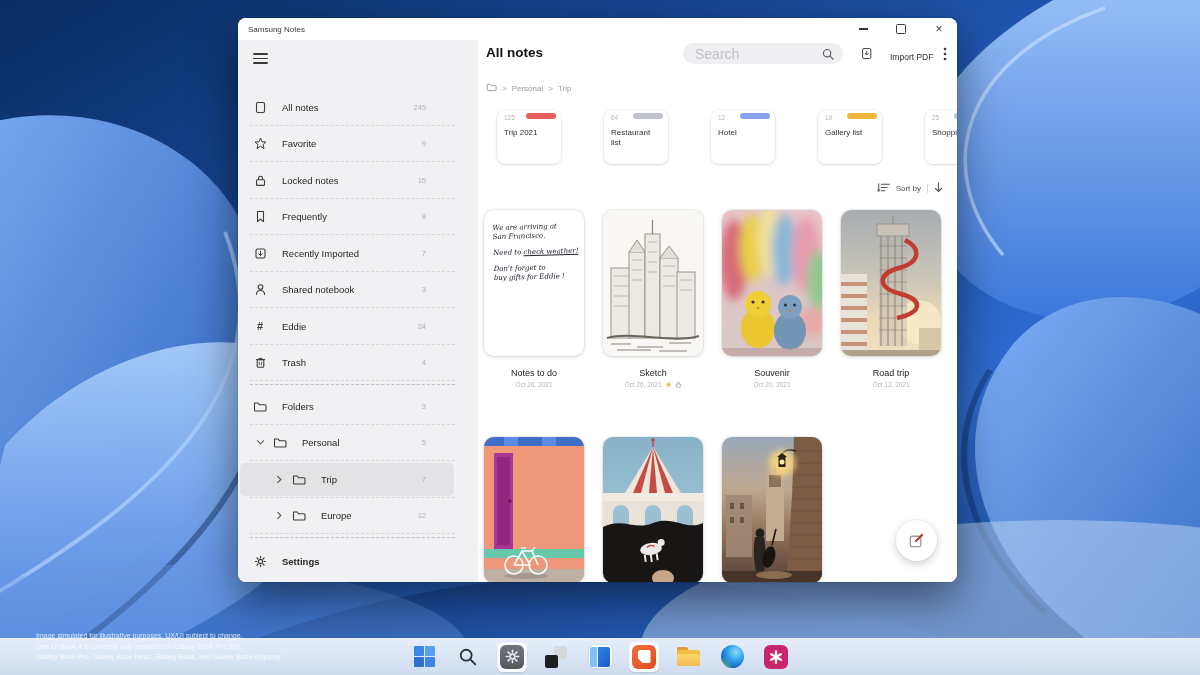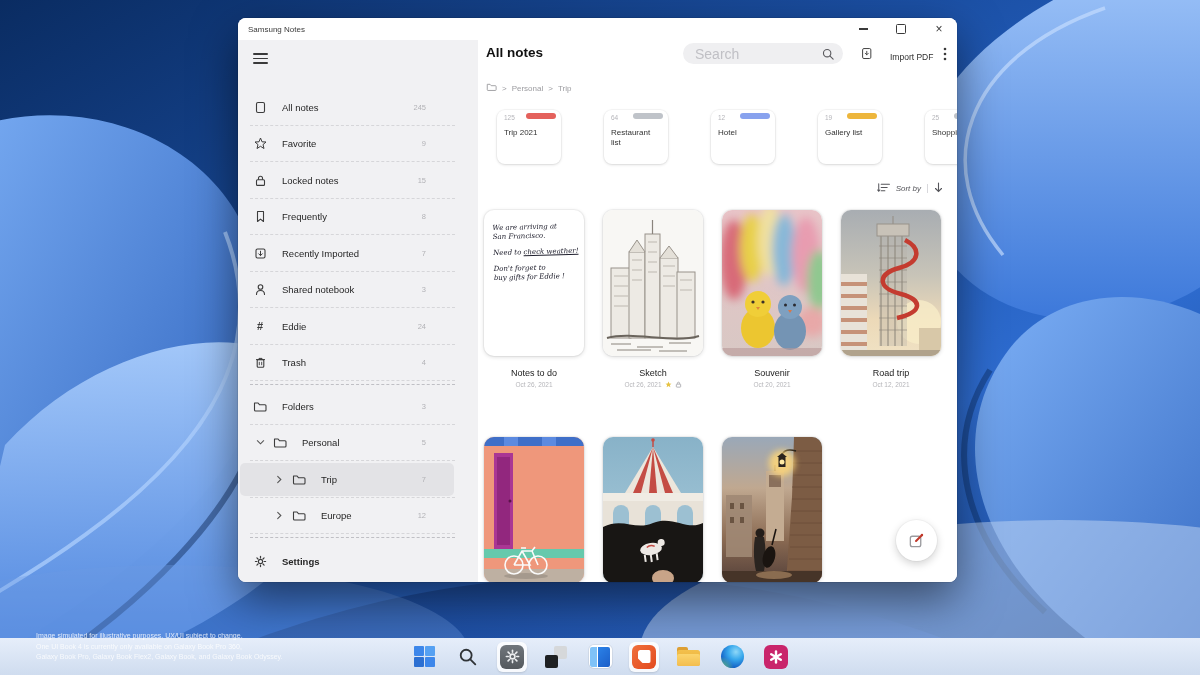--- a/index.html
+++ b/index.html
@@ -49,21 +49,21 @@
   .search input::placeholder{color:#c0c0c5;}
   .search .mag{margin-right:9px;display:flex;}
   .import{position:absolute;left:382px;top:6px;height:16px;display:flex;align-items:flex-end;gap:17px;font-size:8.5px;color:#2e2e2e;}
   .kebab{position:absolute;left:465px;top:7px;display:flex;}
   .crumbs{position:absolute;left:8px;top:42px;display:flex;align-items:center;gap:5px;font-size:8px;color:#9c9ca0;}
   .fcards{position:absolute;left:7px;top:70px;display:flex;gap:43px;margin-left:12px;}
   .fcard{width:64px;height:54px;background:#fff;border-radius:8px;box-shadow:0 1px 3px rgba(0,0,0,.13),0 0 0 1px rgba(0,0,0,.03);position:relative;}
   .ftab{position:absolute;top:3px;right:5px;width:30px;height:6px;border-radius:3px;background:#ccc;}
   .fcount{position:absolute;left:7px;top:4px;font-size:6.5px;color:#b5b5ba;}
   .flabel{position:absolute;left:7px;top:18px;width:50px;font-size:8px;line-height:9.5px;color:#333;}
-  .sort{position:absolute;right:14px;top:142px;display:flex;align-items:center;gap:6px;font-size:8px;color:#55555a;font-style:italic;}
+  .sort{position:absolute;right:14px;top:142px;display:flex;align-items:center;gap:6px;font-size:8px;color:#55555a;}
   .vdiv{width:1px;height:9px;background:#d8d8dc;}
   .col{position:absolute;width:100px;top:170px;}
   .c0{left:6px;}.c1{left:125px;}.c2{left:244px;}.c3{left:363px;}
   .r2{top:397px;}
   .ncard{width:100px;height:146px;border-radius:10px;overflow:hidden;background:#fff;box-shadow:0 1px 4px rgba(0,0,0,.15),0 0 0 1px rgba(0,0,0,.04);}
   .cap-t{margin-top:12px;text-align:center;font-size:9px;color:#1c1c1c;}
   .cap-d{margin-top:3px;text-align:center;font-size:6.5px;color:#b6b6ba;display:flex;align-items:center;justify-content:center;gap:3px;}
   .hand{padding:13px 9px 0;transform:rotate(-1.5deg);font-family:"DejaVu Serif",serif;font-style:italic;color:#20202e;}
   .hl{font-size:7px;line-height:9px;display:block;white-space:nowrap;}
   .mgap{margin-top:7px;}

